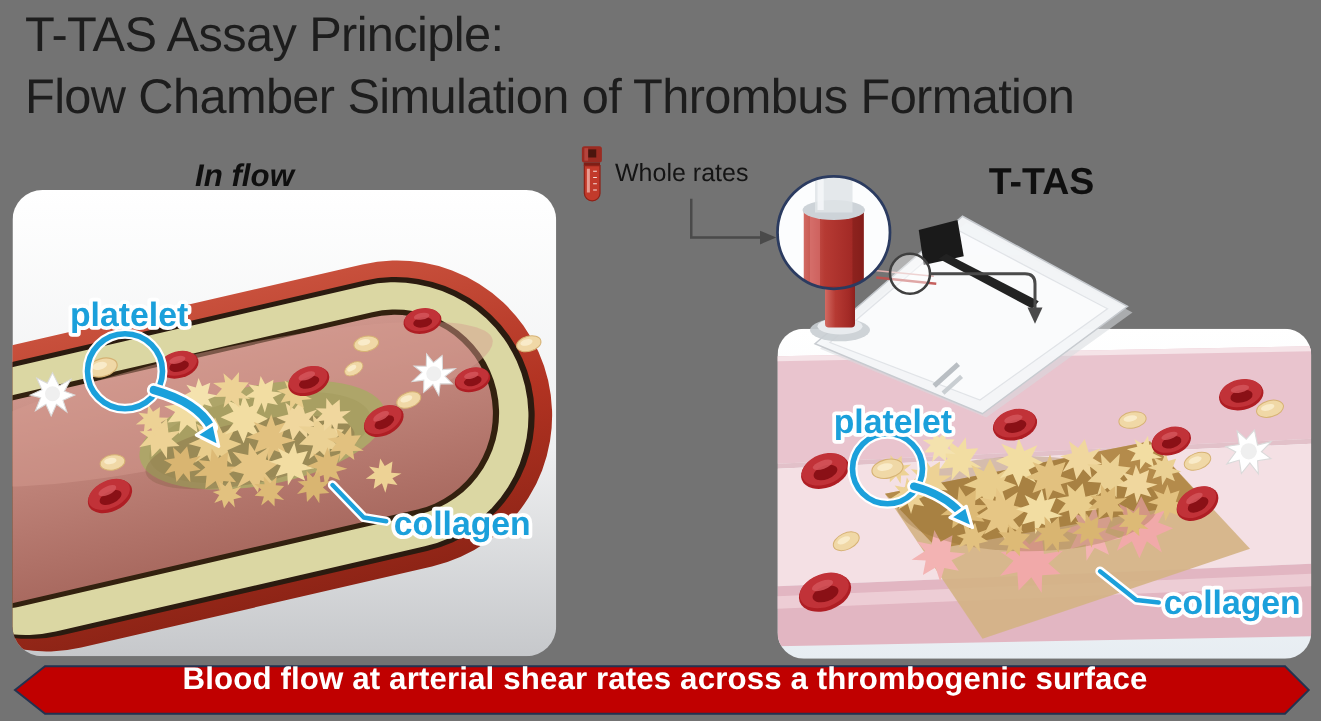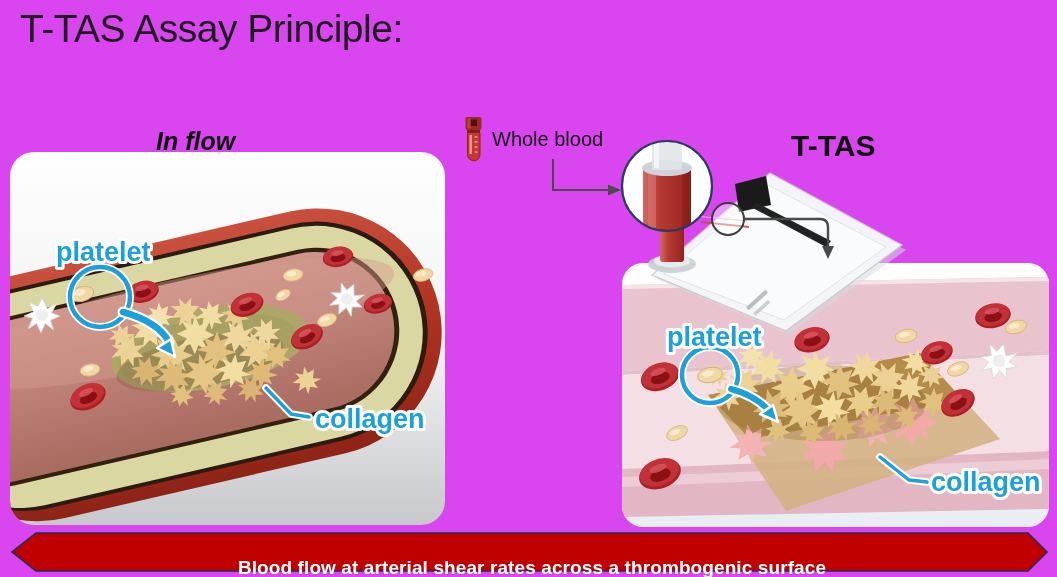--- a/index.html
+++ b/index.html
@@ -1,42 +1,43 @@
 <!DOCTYPE html>
 <html><head>
 <meta charset="utf-8">
 <style>
   html,body{margin:0;padding:0;background:#fff;}
-  .slide{position:relative;width:1057px;height:577px;background:#d946ef;overflow:hidden;
+  .slide{position:relative;width:1057px;height:577px;background:#737373;overflow:hidden;
          font-family:"Liberation Sans",sans-serif;}
   .title{position:absolute;left:20px;top:4px;font-size:39px;line-height:49px;
          font-weight:300;color:#1d1d1d;letter-spacing:-0.5px;white-space:nowrap;}
   .invivo{position:absolute;left:156px;top:127px;font-size:25px;font-weight:bold;
           font-style:italic;color:#0f0f0f;}
   .wholeblood{position:absolute;left:492px;top:128px;font-size:20px;color:#141414;}
   .ttas-head{position:absolute;left:791px;top:129px;font-size:30px;font-weight:bold;color:#0f0f0f;}
   .panel{position:absolute;}
-  .banner-text{position:absolute;left:36px;top:558px;width:992px;height:20px;display:flex;
-               align-items:center;justify-content:center;color:#ffffff;font-size:19px;
+  .banner-text{position:absolute;left:36px;top:533px;width:992px;height:20px;display:flex;
+               align-items:center;justify-content:center;color:#ffffff;font-size:25px;
                font-weight:bold;letter-spacing:0.1px;}
   svg text.callout{font-family:"Liberation Sans",sans-serif;font-weight:bold;
                    paint-order:stroke;stroke:#ffffff;stroke-width:6px;stroke-linejoin:round;
                    fill:#1BA0DB;}
 </style>
 </head>
 <body>
 
 <div class="slide">
 
   <div class="title">
     <div>T-TAS Assay Principle:</div>
+    <div>Flow Chamber Simulation of Thrombus Formation</div>
   </div>
 
   <div class="invivo">In flow</div>
-  <div class="wholeblood">Whole blood</div>
+  <div class="wholeblood">Whole rates</div>
   <div class="ttas-head">T-TAS</div>
 
   <svg class="panel" style="left:10px;top:152px" width="435" height="373" viewBox="0 0 435 373">
     <defs>
       <clipPath id="clipL">
           <rect width="435" height="373" rx="24"></rect>
         </clipPath>
       <linearGradient id="bgL" x1="0" y1="0" x2="0" y2="1">
         <stop offset="0" stop-color="#ffffff"></stop>
           <stop offset="0.55" stop-color="#EFF0F1"></stop>

